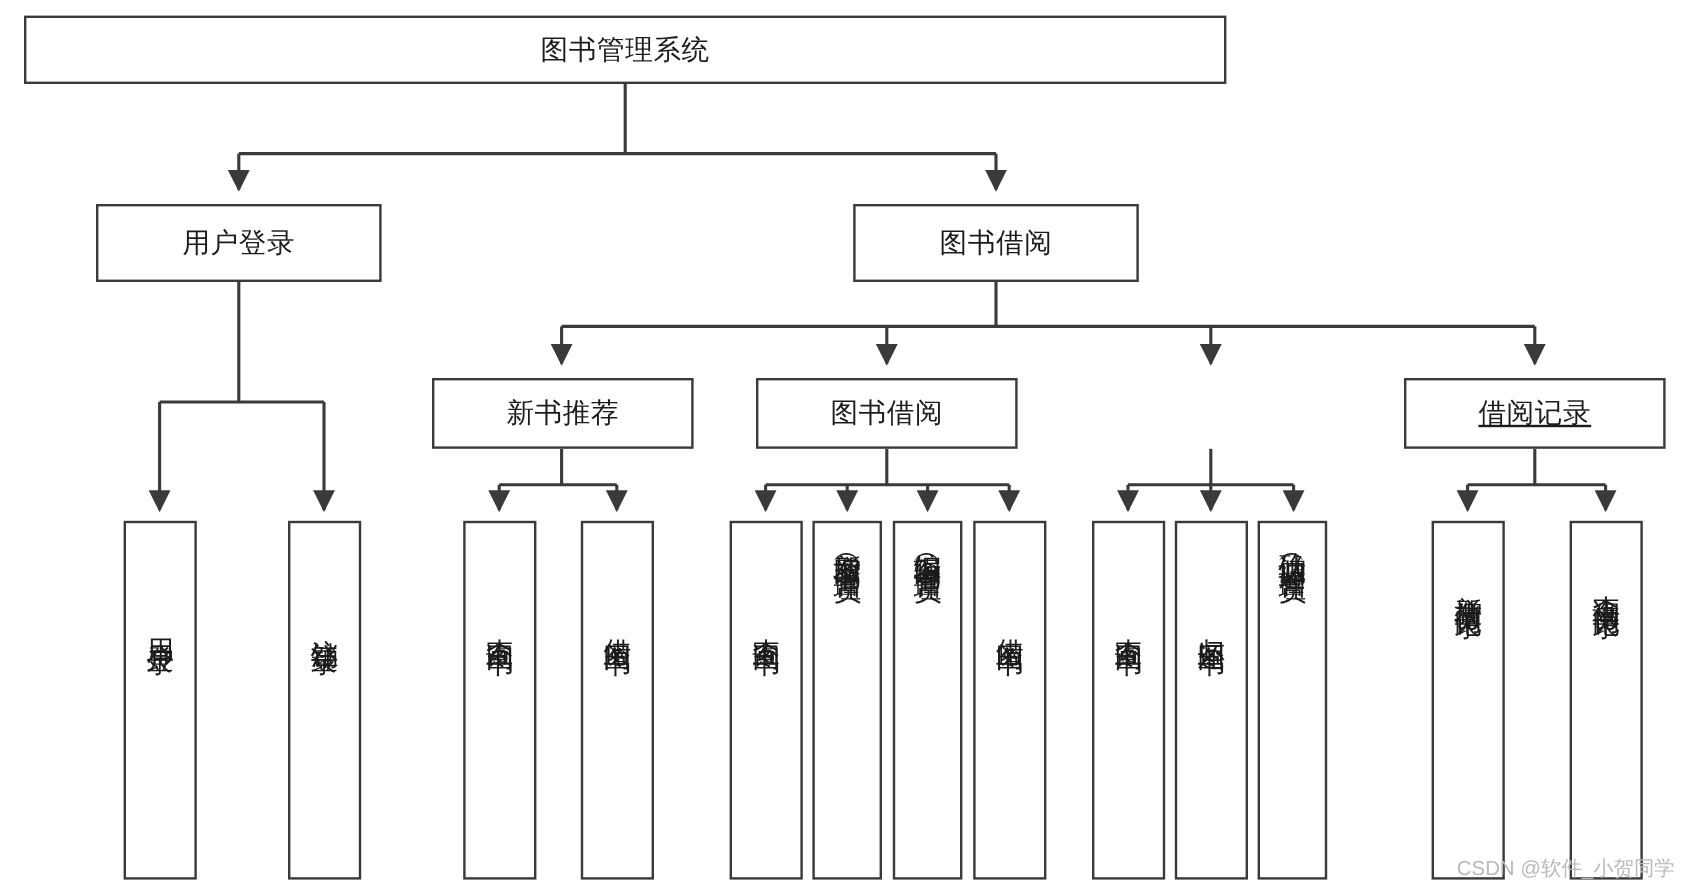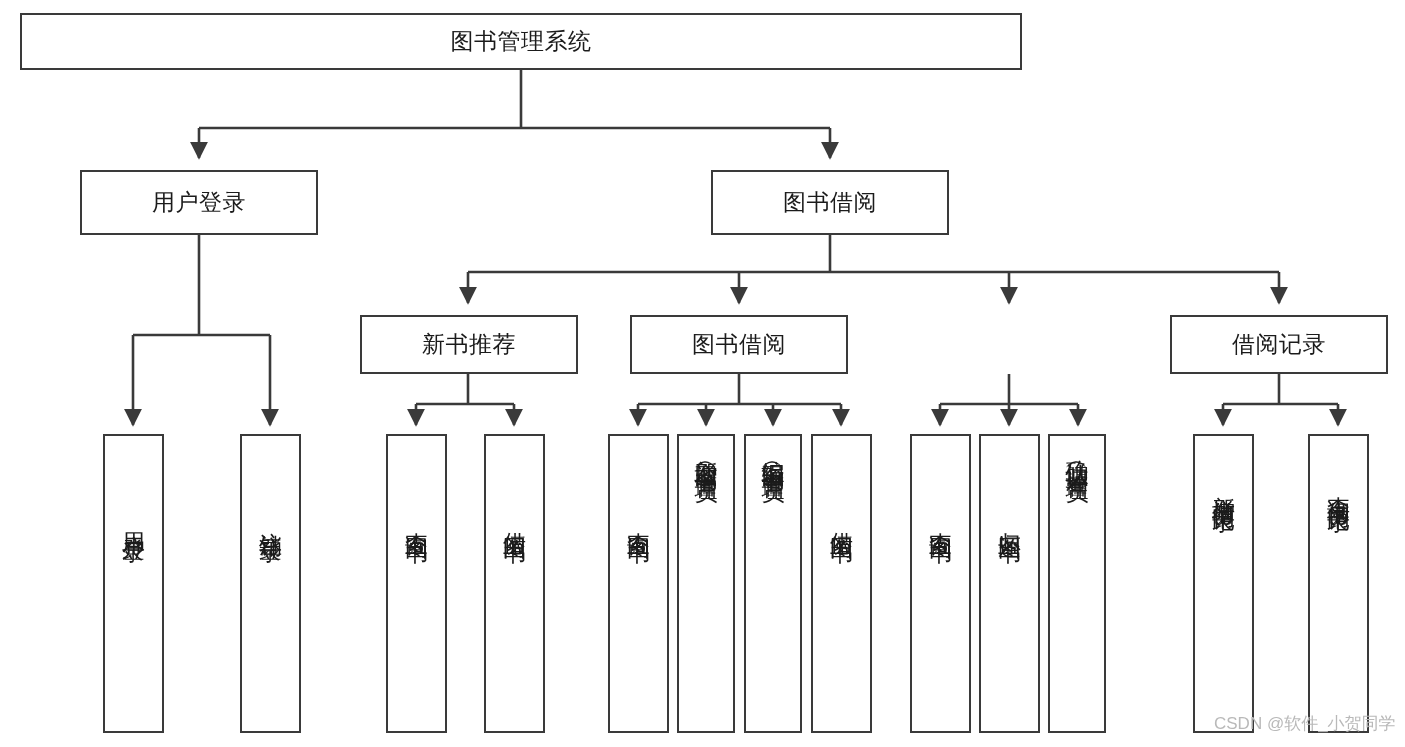--- a/index.html
+++ b/index.html
@@ -136,21 +136,21 @@
   <div class="node horizontal" style="left:711px; top:170px; width:238px; height:65px;">
     <span class="label">图书借阅</span>
   </div>
 
   <div class="node horizontal" style="left:630px; top:315px; width:218px; height:59px;">
     <span class="label">图书借阅</span>
   </div>
   <div class="node horizontal" style="left:360px; top:315px; width:218px; height:59px;">
     <span class="label">新书推荐</span>
   </div>
-  <div class="node horizontal" style="left:1170px; top:315px; width:218px; height:59px;">
+  <div class="node horizontal" style="left:1170px; top:315px; width:218px; height:59px;text-decoration:underline;">
     <span class="label">借阅记录</span>
   </div>
 
   <div class="node vertical" style="left:103px; top:434px; width:61px; height:299px; padding-top:78px;">
     <span class="label">用户登录</span>
   </div>
   <div class="node vertical" style="left:240px; top:434px; width:61px; height:299px; padding-top:78px;">
     <span class="label">注销登录</span>
   </div>
 

